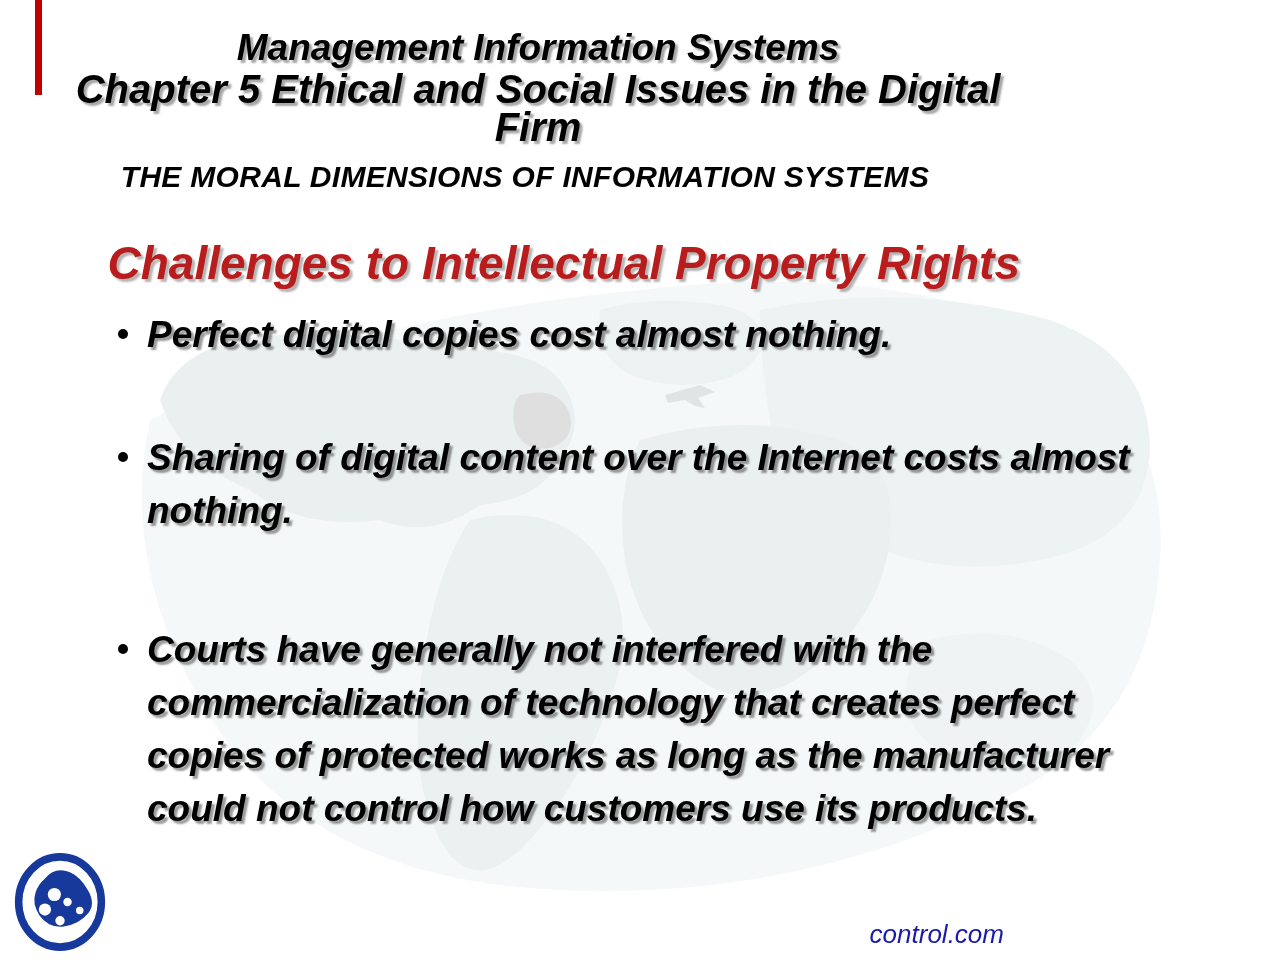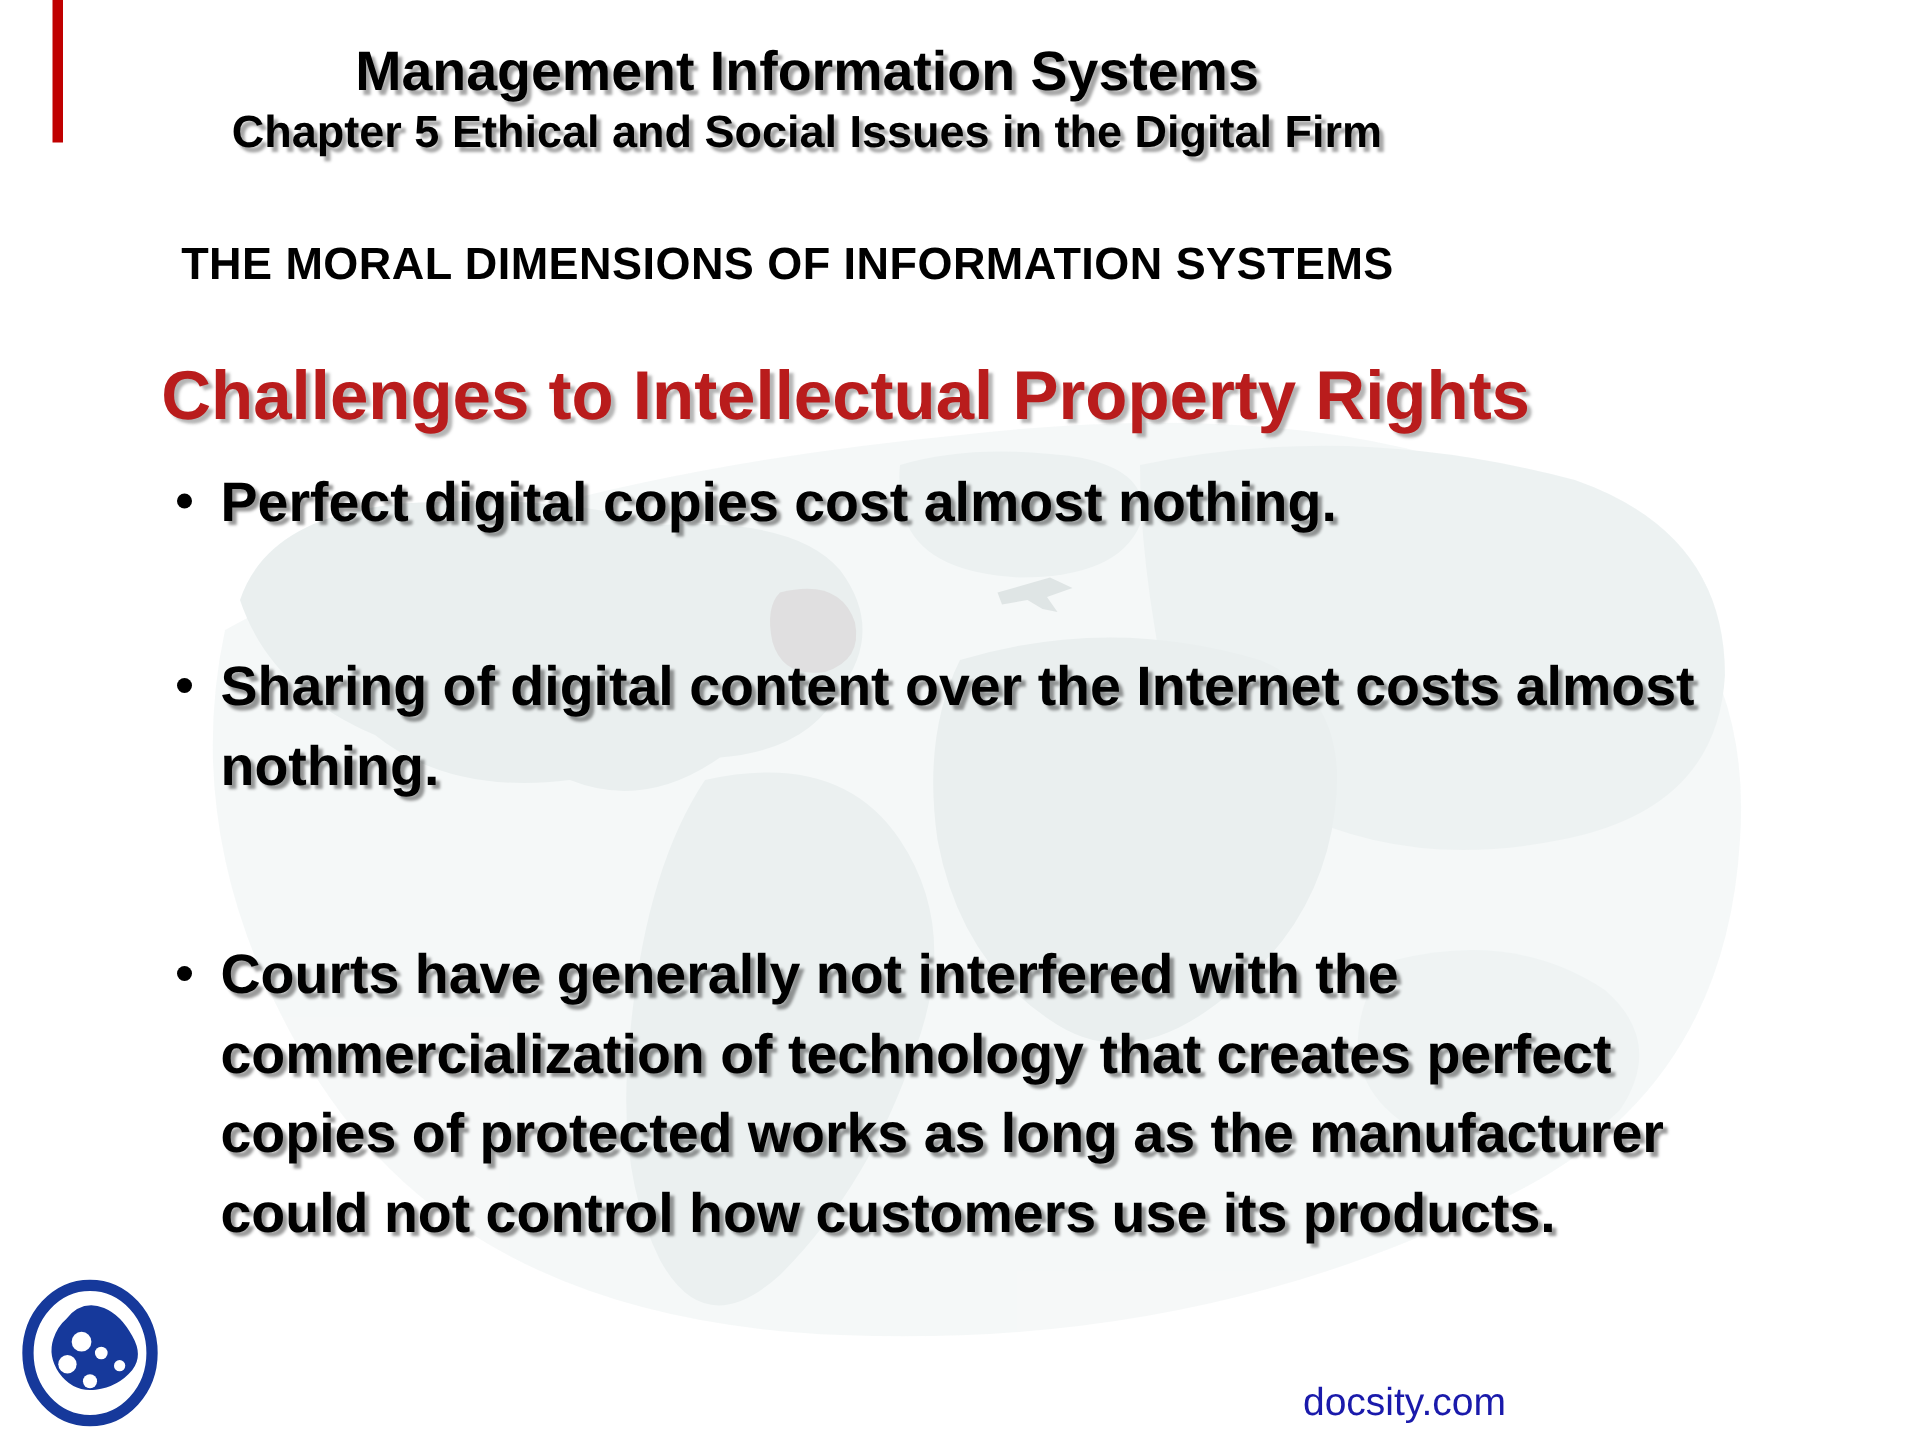--- a/index.html
+++ b/index.html
@@ -9,20 +9,21 @@
     height: 960px;
     background: #ffffff;
     font-family: "Liberation Sans", sans-serif;
     overflow: hidden;
   }
   .slide {
     position: relative;
     width: 1020px;
     height: 960px;
     background: #ffffff;
+    font-style: italic;
   }
   
   .edge-bar {
     position: absolute;
     left: 35px;
     top: 0;
     width: 7px;
     height: 95px;
     background: #c00000;
   }
@@ -43,21 +44,21 @@
     text-align: center;
     color: #000000;
   }
   .hdr1 {
     font-size: 37px;
     font-weight: bold;
     line-height: 44px;
     text-shadow: 3px 3px 2px rgba(0,0,0,0.35);
   }
   .hdr2 {
-    font-size: 30px;
+    font-size: 40px;
     font-weight: bold;
     line-height: 38px;
     text-shadow: 3px 3px 2px rgba(0,0,0,0.35);
   }
   .section-heading {
     position: absolute;
     top: 160px;
     left: 30px;
     right: 0;
     text-align: center;
@@ -184,15 +185,15 @@
       <ellipse cx="50" cy="54" rx="44" ry="48" fill="none" stroke="#16399b" stroke-width="8"></ellipse>
       <path fill="#16399b" d="M33,30 Q44,16 60,22 Q72,27 80,42 Q88,56 80,66 Q70,78 54,80 Q38,82 28,68 Q20,56 24,44 Q27,35 33,30 Z"></path>
       <circle cx="44" cy="46" r="7" fill="#ffffff"></circle>
       <circle cx="34" cy="62" r="6.5" fill="#ffffff"></circle>
       <circle cx="58" cy="54" r="4.5" fill="#ffffff"></circle>
       <circle cx="71" cy="63" r="4" fill="#ffffff"></circle>
       <circle cx="50" cy="74" r="5" fill="#ffffff"></circle>
     </svg>
   </div>
 
-  <div class="brand-link">docsity.com</div>
+  <div class="brand-link">control.com</div>
 
 </div>
 
 </body></html>

